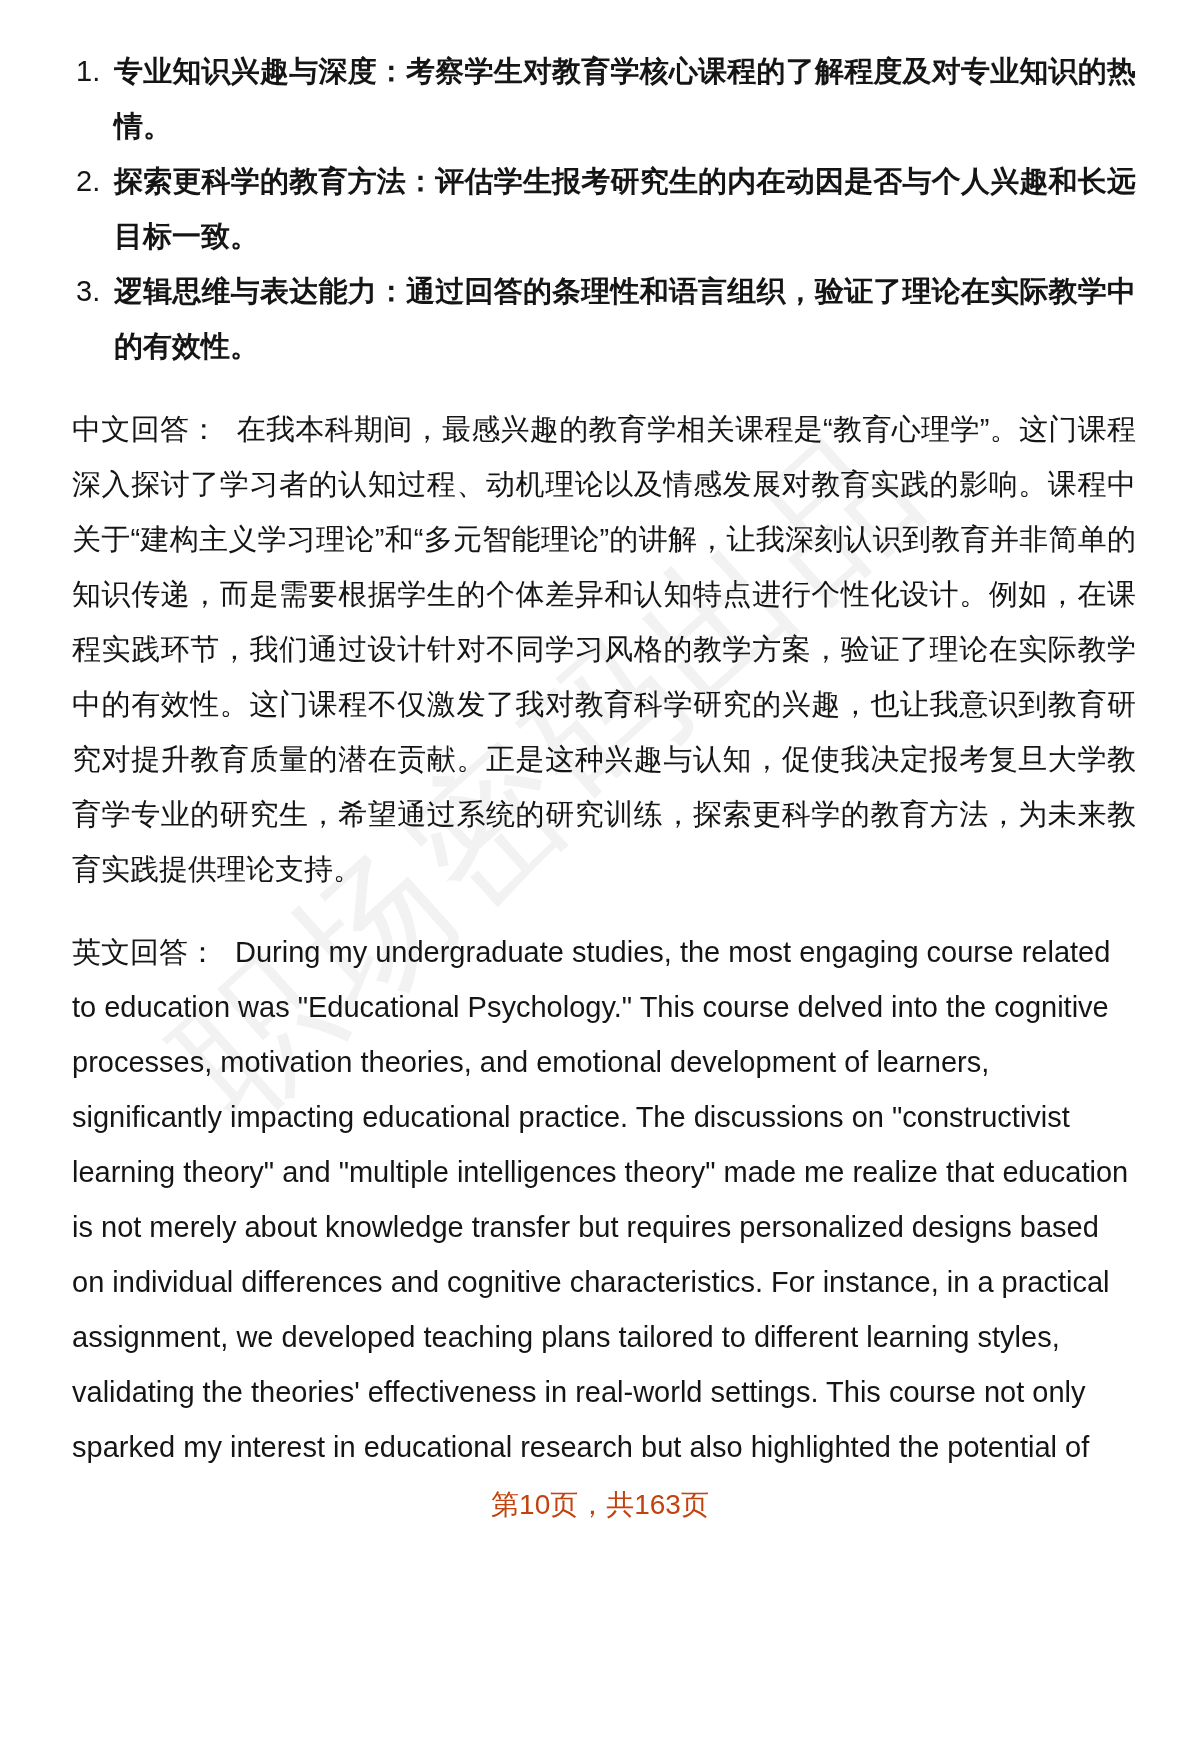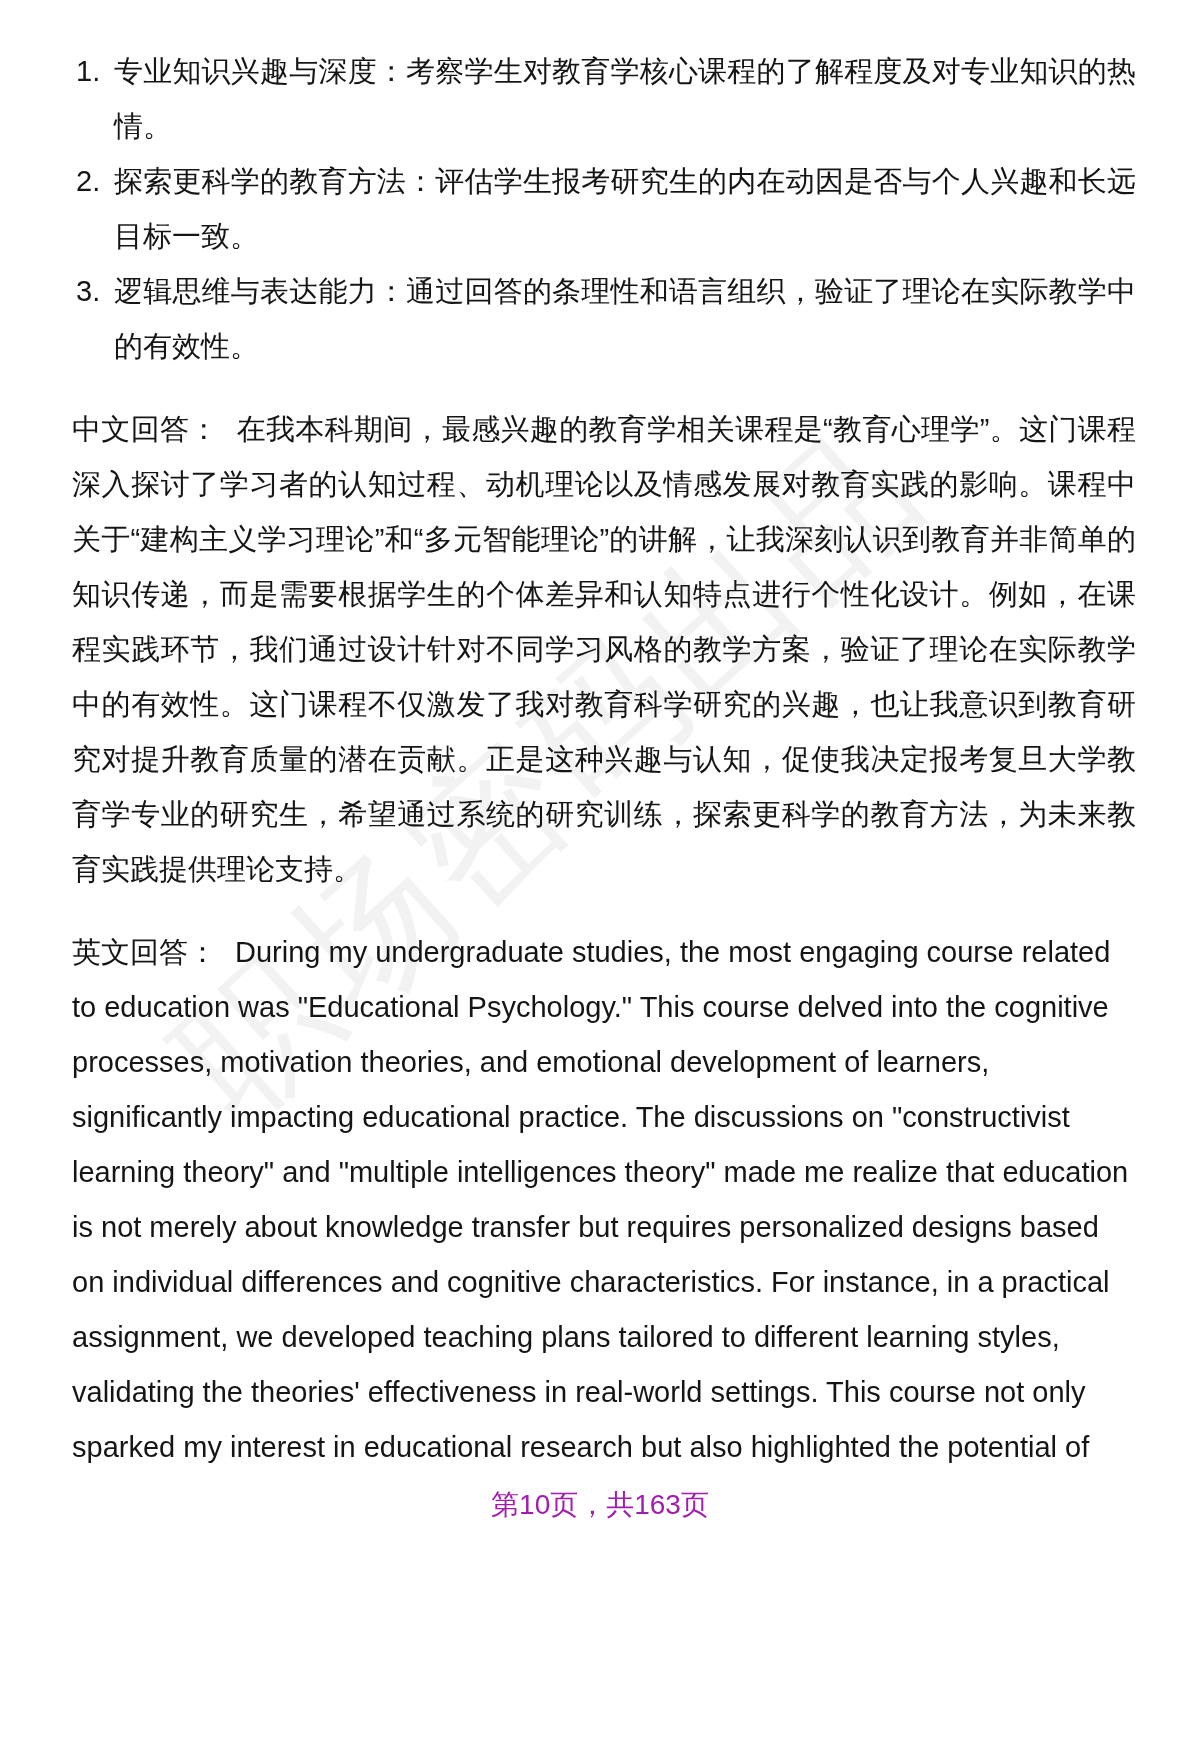--- a/index.html
+++ b/index.html
@@ -46,40 +46,41 @@
     display: flex;
     align-items: flex-start;
   }
   .list-item .num {
     flex: 0 0 50px;
     padding-left: 12px;
   }
   .list-item .item-text {
     flex: 1;
     text-align: justify;
+    font-weight: bold;
   }
   .para {
     margin: 28px 0 0 8px;
   }
   .para.zh { text-align: justify; }
   .para.en { text-align: left; }
   .answer-label {
     margin-right: 18px;
     white-space: nowrap;
   }
   .footer {
     position: absolute;
     z-index: 1;
     left: 0;
     top: 1485px;
     width: 100%;
     text-align: center;
     font-size: 28px;
     line-height: 40px;
-    color: #a21caf;
+    color: #c2410c;
   }
 </style>
 </head>
 <body>
 
 <div class="watermark">职场密码出品</div>
 
 <div class="content">
 
   <ol class="numbered-list">

